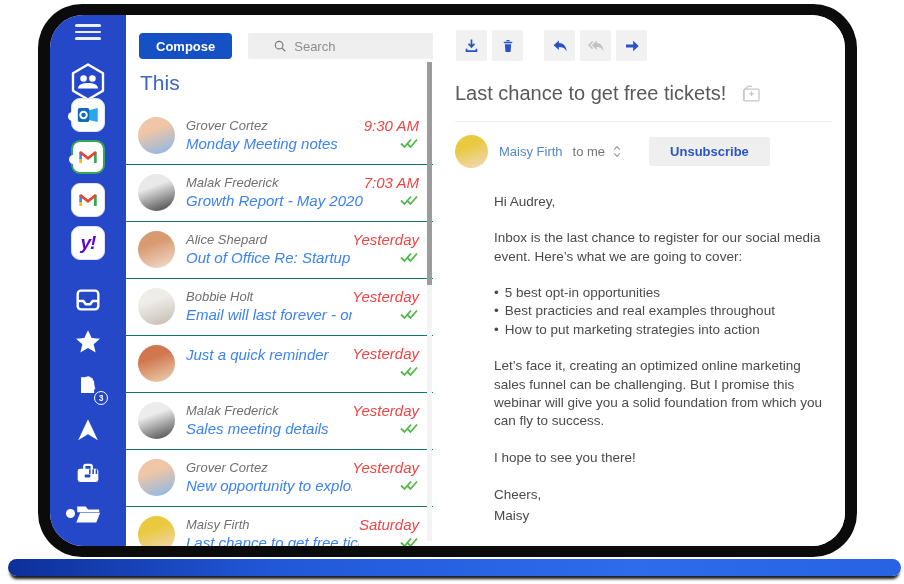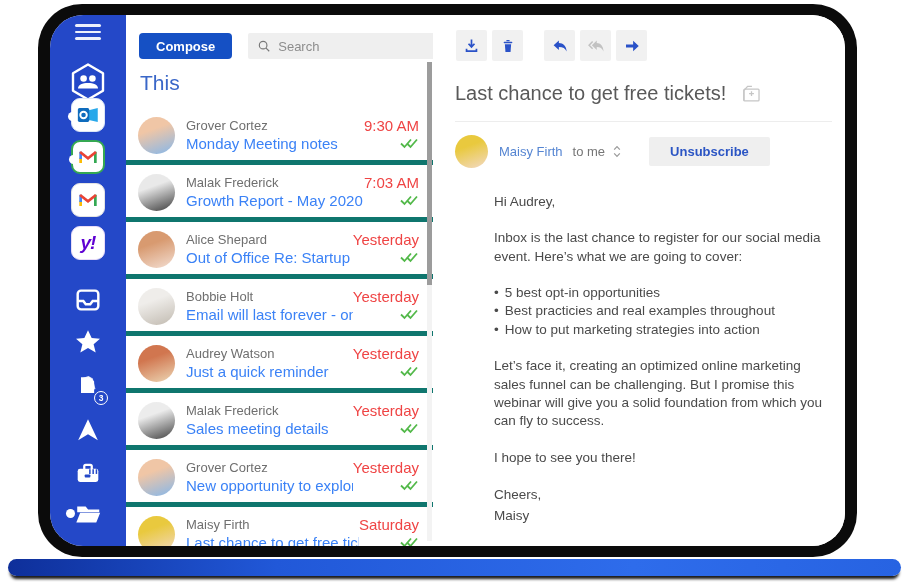--- a/index.html
+++ b/index.html
@@ -32,27 +32,27 @@
   .side-dot { position:absolute; left:-4px; width:9px; height:9px; border-radius:50%; background:#fff; }
   .badge { position:absolute; right:-2px; bottom:-2px; width:14px; height:14px; border-radius:50%;
     background:#2448c8; border:1.6px solid #fff; color:#fff; font-size:8.5px; font-weight:bold;
     display:flex; align-items:center; justify-content:center; }
 
   
   .list-panel { position:relative; width:307px; flex:0 0 307px; background:#fff; }
   .top-row { display:flex; gap:16px; margin:18px 24px 0 13px; height:26px; }
   .compose-btn { background:#1550c4; color:#fff; border:none; border-radius:4px;
     font-family:inherit; font-size:13px; font-weight:bold; padding:0 17px; cursor:pointer; }
-  .searchbox { flex:1; display:flex; align-items:center; background:#efefef; border-radius:2px; padding:0 8px 0 9px; }
+  .searchbox { flex:1; display:flex; align-items:center; background:#efefef; border-radius:2px; padding:0 8px 0 25px; }
   .searchbox input { flex:1; border:none; background:transparent; outline:none;
     font-family:inherit; font-size:13px; color:#555; min-width:0; margin-left:7px; }
   .searchbox input::placeholder { color:#8d8d8d; }
   .inbox-title { margin:12px 0 0 14px; font-size:21px; font-weight:normal; color:#3a67c8; }
   .rows { margin-top:13px; }
-  .row { display:flex; height:57px; padding:9px 14px 0 12px; border-bottom:5px solid #0f766e; cursor:pointer; }
+  .row { display:flex; height:57px; padding:9px 14px 0 12px; border-bottom:1px solid #0f766e; cursor:pointer;font-style:italic; }
   .avatar { width:37px; height:37px; border-radius:50%; flex:0 0 37px; }
   .row-main { flex:1; margin-left:11px; min-width:0; }
   .row-sender { font-size:13px; color:#6f6f6f; line-height:17px; white-space:nowrap; }
   .row-subject { font-size:15px; color:#3b82f6; line-height:20px; white-space:nowrap; overflow:hidden; }
   .row-meta { text-align:right; flex:0 0 auto; }
   .row-time { font-size:15px; color:#ef4444; line-height:17px;text-align:center; }
   .dblcheck { margin-top:3px; }
   .sb-track { position:absolute; right:1px; top:47px; bottom:5px; width:5px; background:#f3f3f3; }
   .sb-thumb { position:absolute; right:1px; top:47px; width:5px; height:223px; background:#9c9c9c; }
 
@@ -261,21 +261,20 @@
                 <svg class="dblcheck" width="19" height="12" viewBox="0 0 19 12">
                   <polyline points="1,6.5 4.5,10 11,2.5" fill="none" stroke="#53b94a" stroke-width="1.8"></polyline>
                   <polyline points="7,6.5 10.5,10 17,2.5" fill="none" stroke="#53b94a" stroke-width="1.8"></polyline>
                 </svg>
               </div>
             </div>
 
             <div class="row">
               <div class="avatar" style="background: linear-gradient(160deg, rgb(209, 118, 79) 35%, rgb(236, 214, 180) 100%);"></div>
               <div class="row-main">
-                <div class="row-sender">Audrey Watson</div>
                 <div class="row-subject">Just a quick reminder</div>
               </div>
               <div class="row-meta">
                 <div class="row-time">Yesterday</div>
                 <svg class="dblcheck" width="19" height="12" viewBox="0 0 19 12">
                   <polyline points="1,6.5 4.5,10 11,2.5" fill="none" stroke="#53b94a" stroke-width="1.8"></polyline>
                   <polyline points="7,6.5 10.5,10 17,2.5" fill="none" stroke="#53b94a" stroke-width="1.8"></polyline>
                 </svg>
               </div>
             </div>

